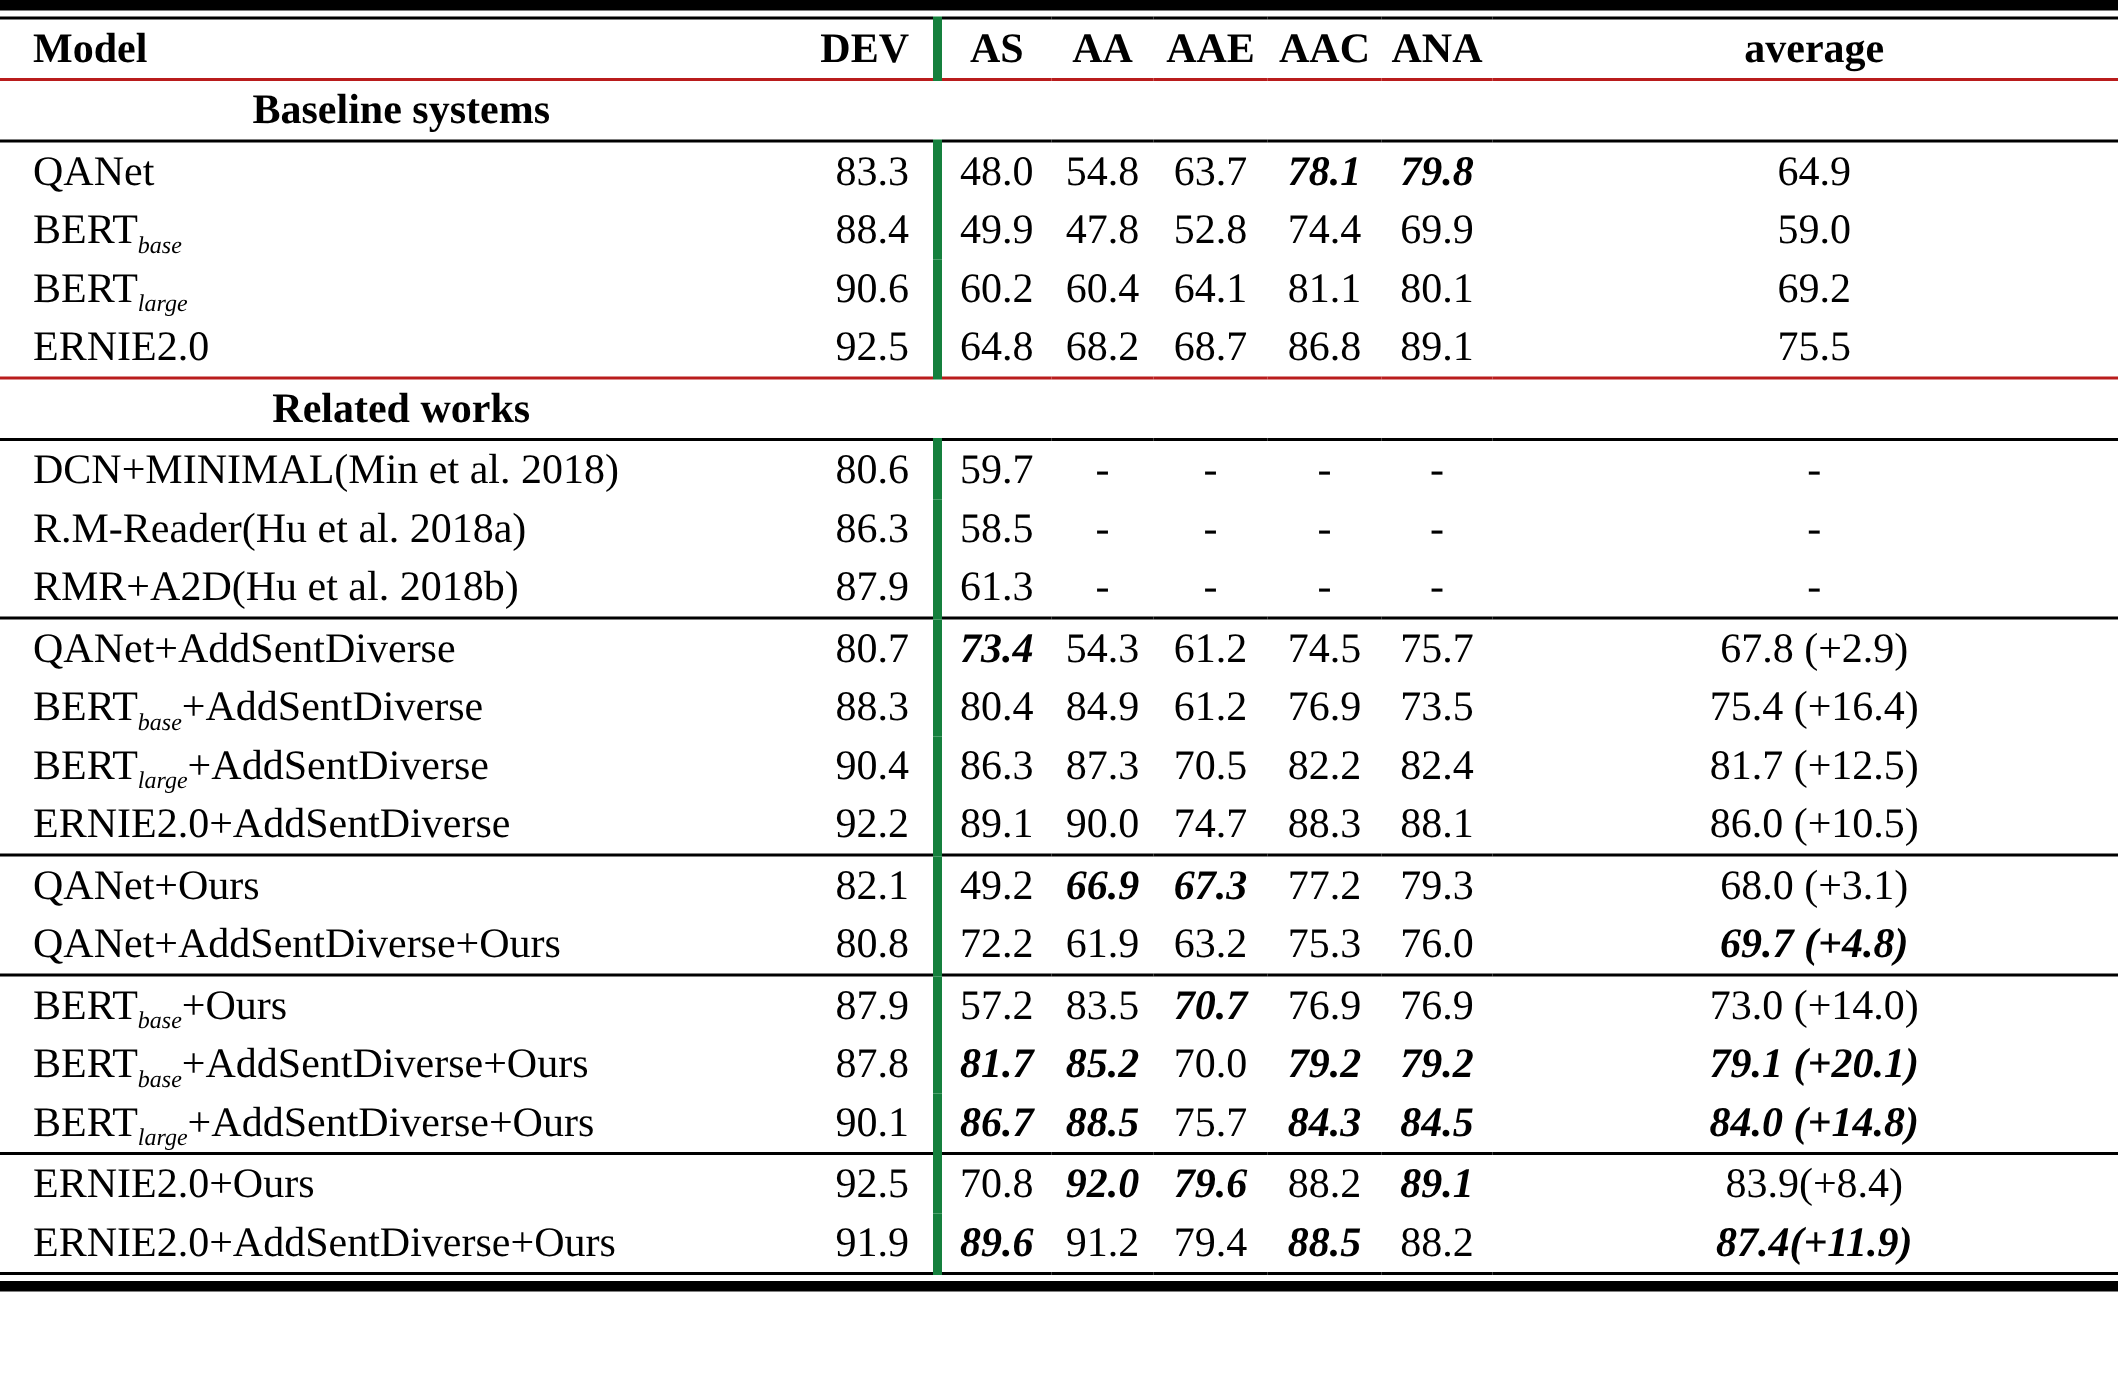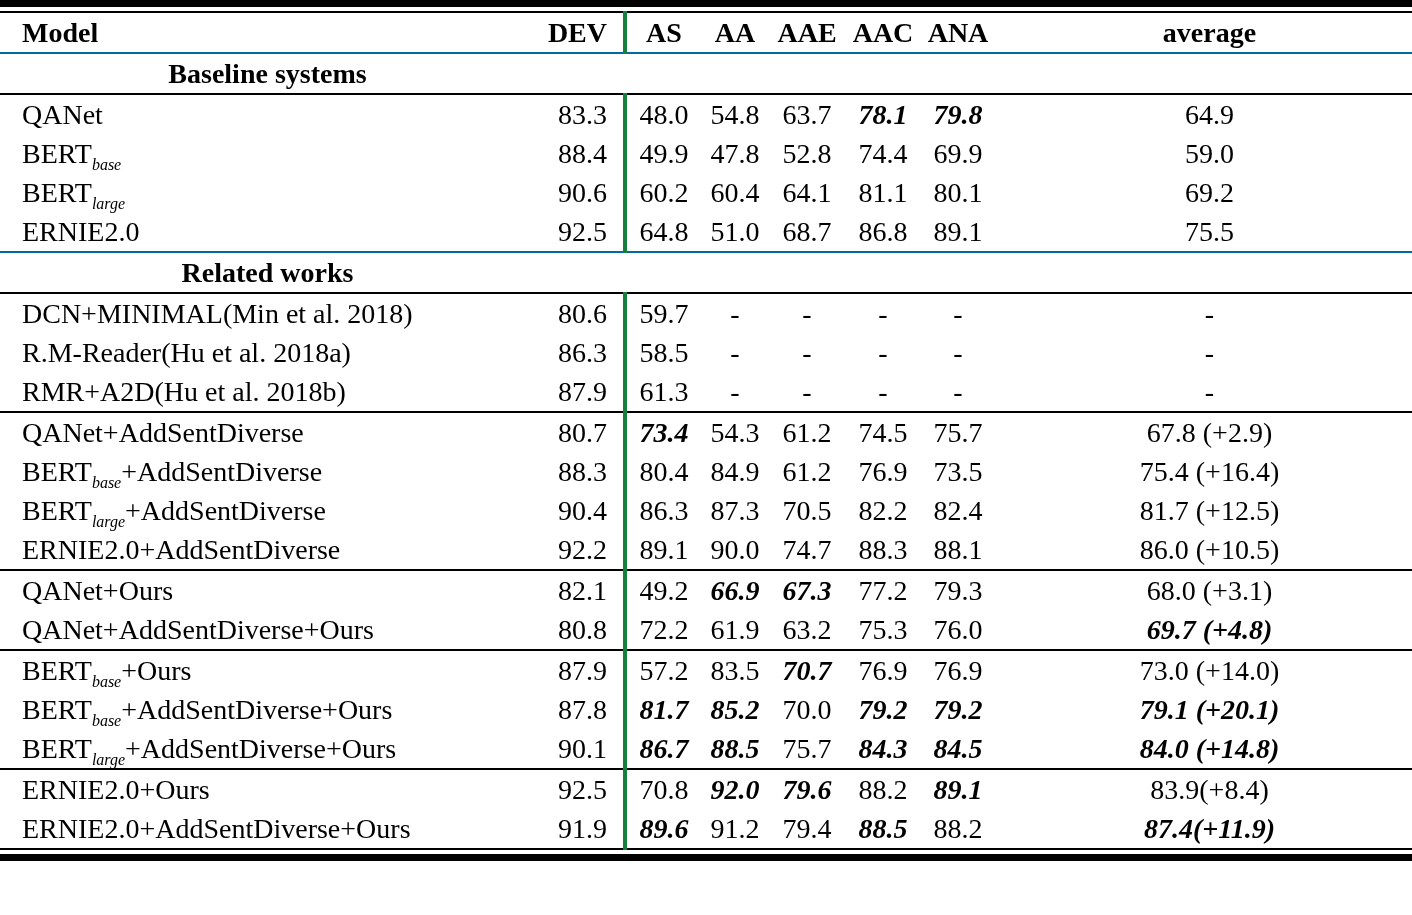--- a/index.html
+++ b/index.html
@@ -28,24 +28,24 @@
   th, td {
     height: 39px;
     padding: 0;
     white-space: nowrap;
     overflow: visible;
     font-weight: normal;
     vertical-align: middle;
   }
   thead th { font-weight: bold; margin-left: 28px; }
   .model  { text-align: left;  padding-left: 22px; }
-  .dev    { text-align: right; padding-right: 16px; border-right: 4px solid #15803d; }
+  .dev    { text-align: right; padding-right: 16px; border-right: 6px solid #15803d; }
   .num    { text-align: center; }
   .avg    { text-align: center; padding-left: 12px; }
-  .section-row td { border-top: 2px solid #0369a1; }
+  .section-row td { border-top: 2px solid #b91c1c; }
   .group-first td { border-top: 2px solid #000; }
   .section-label {
     display: block;
     width: 535px;
     text-align: center;
     font-weight: bold;
   }
   sub.msub {
     font-style: italic;
     font-size: 16px;
@@ -113,21 +113,21 @@
           <td class="num">60.4</td>
           <td class="num">64.1</td>
           <td class="num">81.1</td>
           <td class="num">80.1</td>
           <td class="avg">69.2</td>
         </tr>
         <tr class="data-row">
           <td class="model">ERNIE2.0</td>
           <td class="dev">92.5</td>
           <td class="num">64.8</td>
-          <td class="num">51.0</td>
+          <td class="num">68.2</td>
           <td class="num">68.7</td>
           <td class="num">86.8</td>
           <td class="num">89.1</td>
           <td class="avg">75.5</td>
         </tr>
         <tr class="section-row">
           <td colspan="8">
             <span class="section-label">Related works</span>
           </td>
         </tr>

